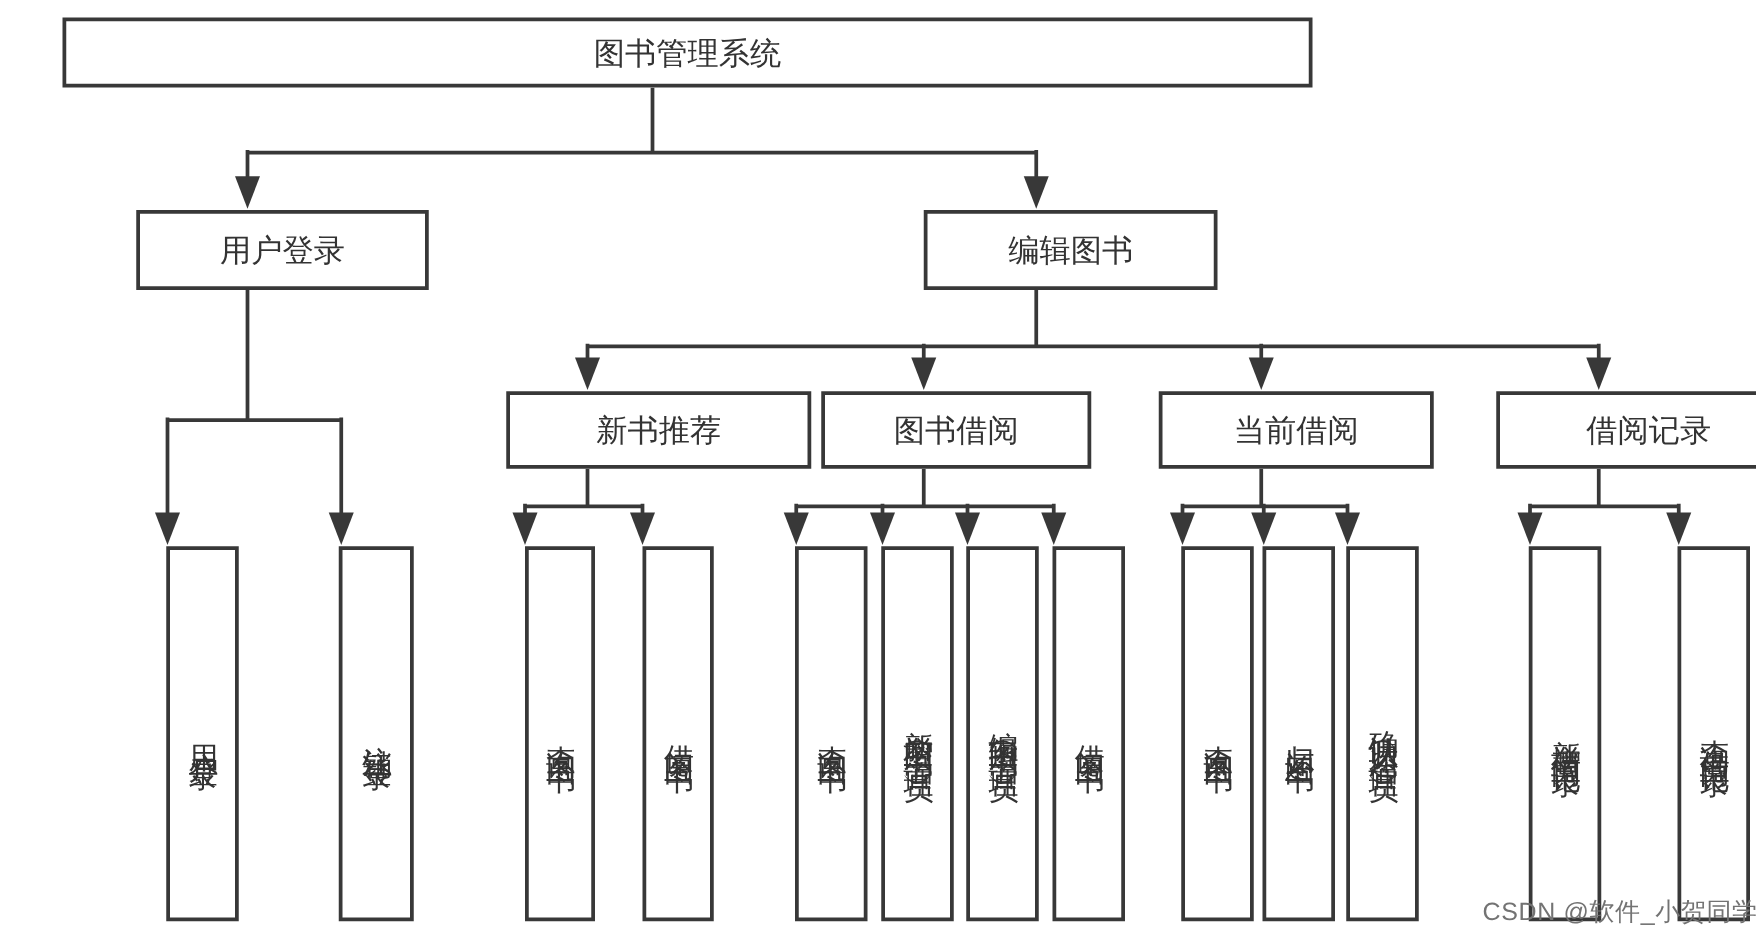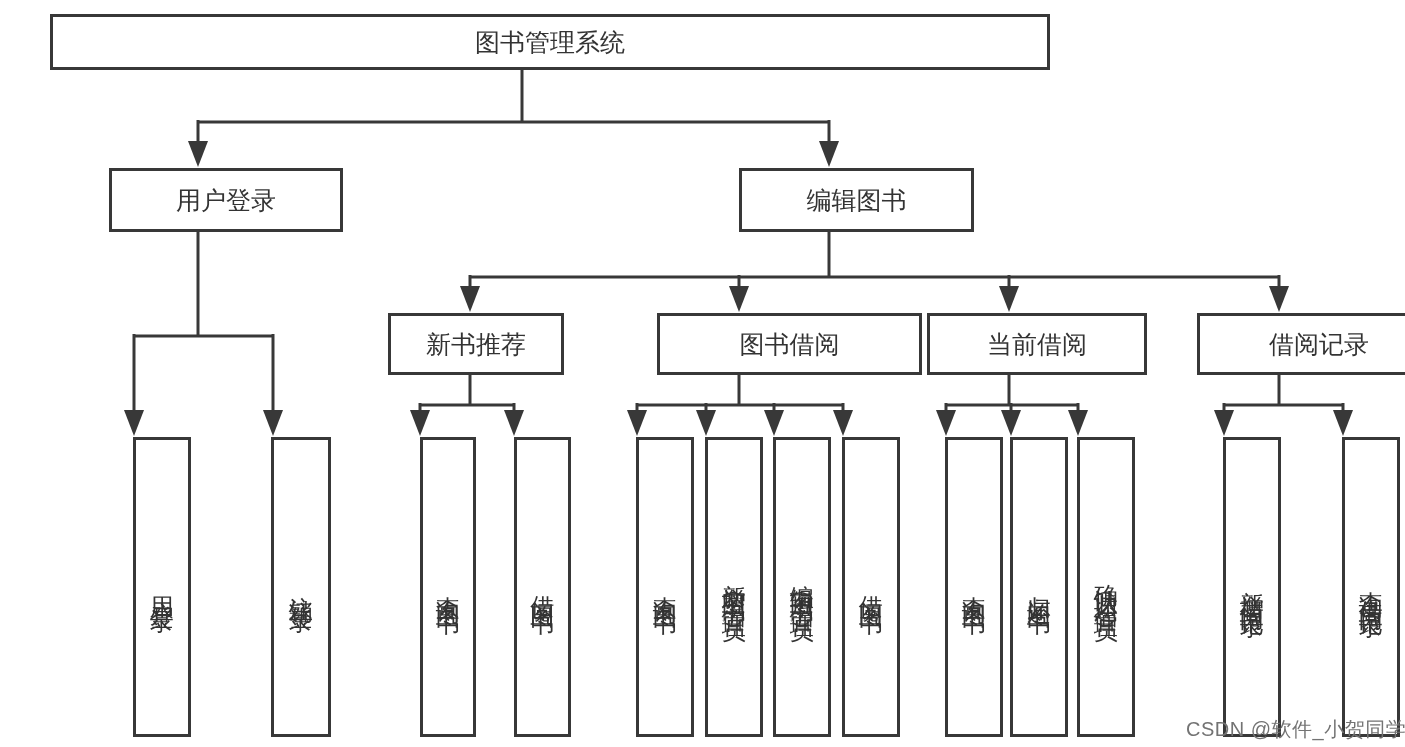--- a/index.html
+++ b/index.html
@@ -131,24 +131,24 @@
     <span>图书管理系统</span>
   </div>
 
   <div class="box" style="left:81px; top:168px; width:234px; height:64px;">
     <span>用户登录</span>
   </div>
   <div class="box" style="left:711px; top:168px; width:235px; height:64px;">
     <span>编辑图书</span>
   </div>
 
-  <div class="box" style="left:360px; top:313px; width:176px; height:62px;">
+  <div class="box" style="left:377px; top:313px; width:244px; height:62px;">
     <span>新书推荐</span>
   </div>
-  <div class="box" style="left:629px; top:313px; width:265px; height:62px;">
+  <div class="box" style="left:629px; top:313px; width:216px; height:62px;">
     <span>图书借阅</span>
   </div>
   <div class="box" style="left:899px; top:313px; width:220px; height:62px;">
     <span>当前借阅</span>
   </div>
   <div class="box" style="left:1169px; top:313px; width:244px; height:62px;">
     <span>借阅记录</span>
   </div>
 
   <div class="box vbox" style="left:105px; top:437px; width:58px; height:300px;">

